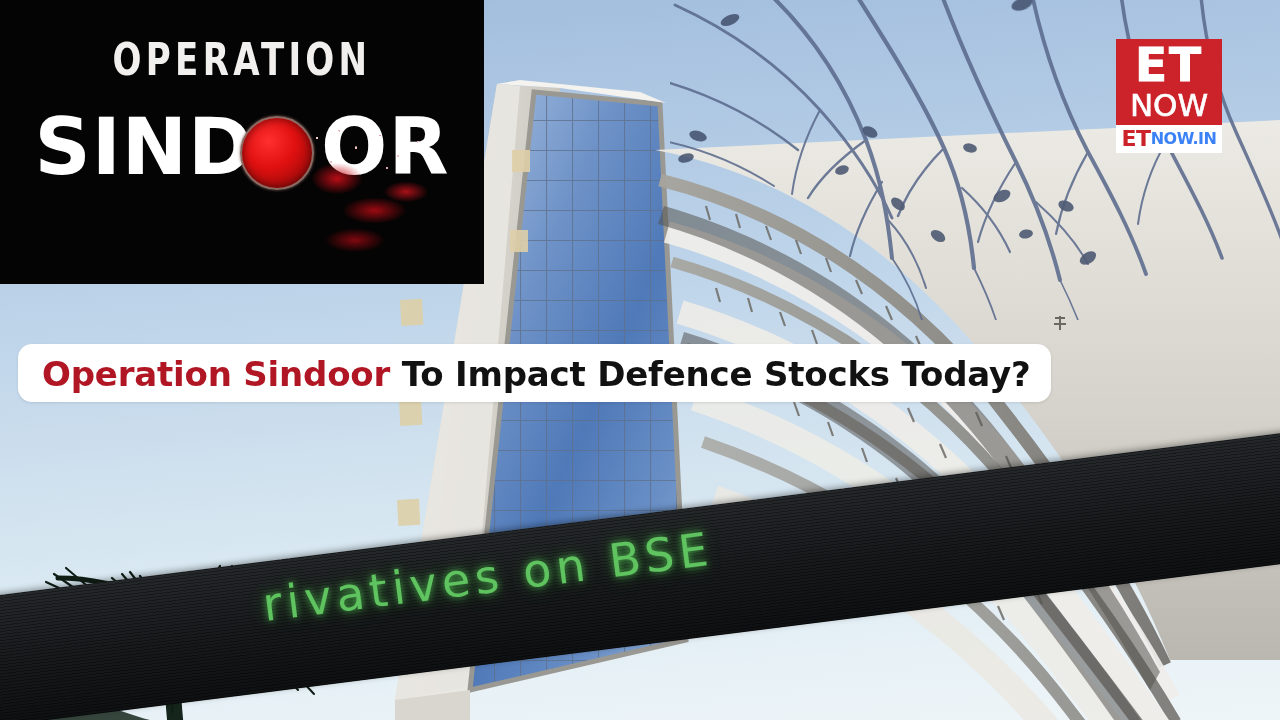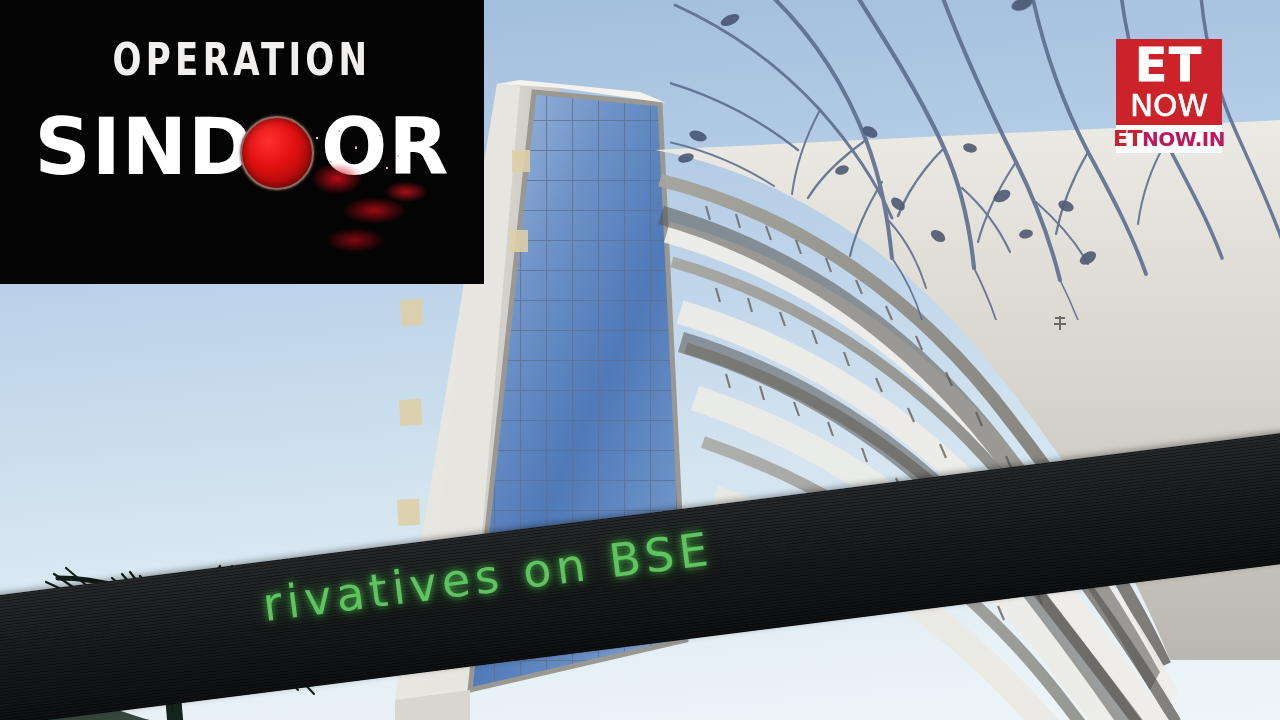--- a/index.html
+++ b/index.html
@@ -210,22 +210,22 @@
   .etnow-bottom .b-et {
     font-family: "DejaVu Sans", "Liberation Sans", sans-serif;
     font-weight: 700;
     font-size: 22px;
     color: #cc2229;
     letter-spacing: -.5px;
   }
   .etnow-bottom .b-now {
     font-family: "DejaVu Sans", "Liberation Sans", sans-serif;
     font-weight: 700;
-    font-size: 20px;
-    color: #be185d;
+    font-size: 16px;
+    color: #3b82f6;
     letter-spacing: -.5px;
   }
 
   
   .headline {
     position: absolute;
     left: 0; top: 344px;
     width: 1060px;
   }
   .hl-line {
@@ -478,16 +478,17 @@
     <div class="etnow-mid">
       <span class="now">NOW</span>
     </div>
     <div class="etnow-bottom">
       <span class="b-et">ET</span>
         <span class="b-now">NOW.IN</span>
     </div>
   </div>
 
   <div class="headline">
+    <div class="hl-line hl-line-1"><span class="hl-accent">Operation Sindoor</span><span> To Impact Defence Stocks Today?</span></div>
     <br>
   </div>
 
 </div>
 
 </body></html>

